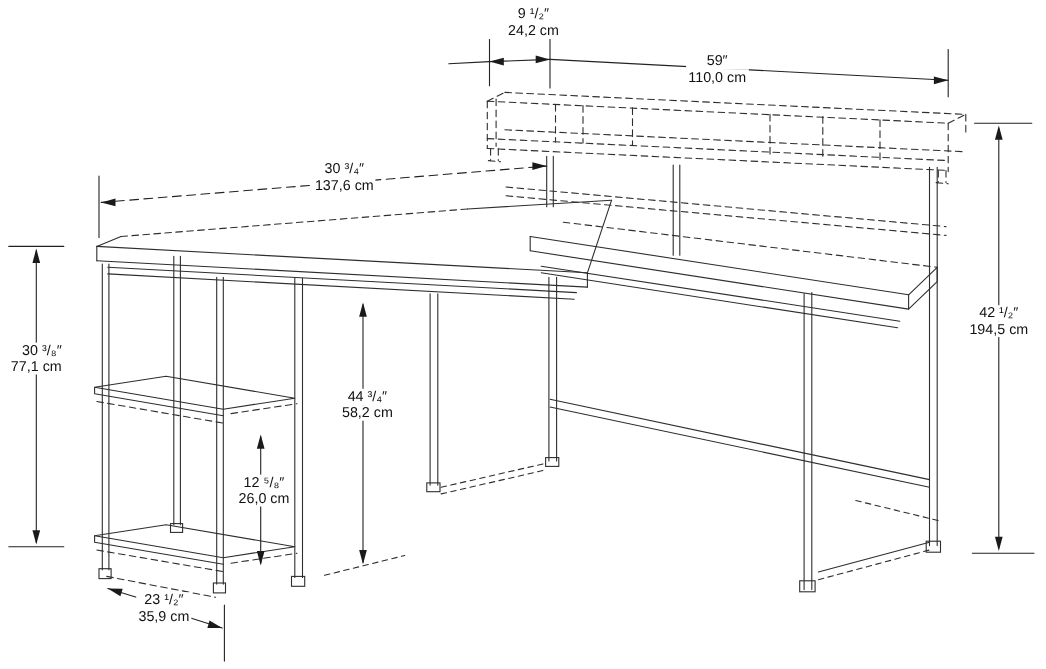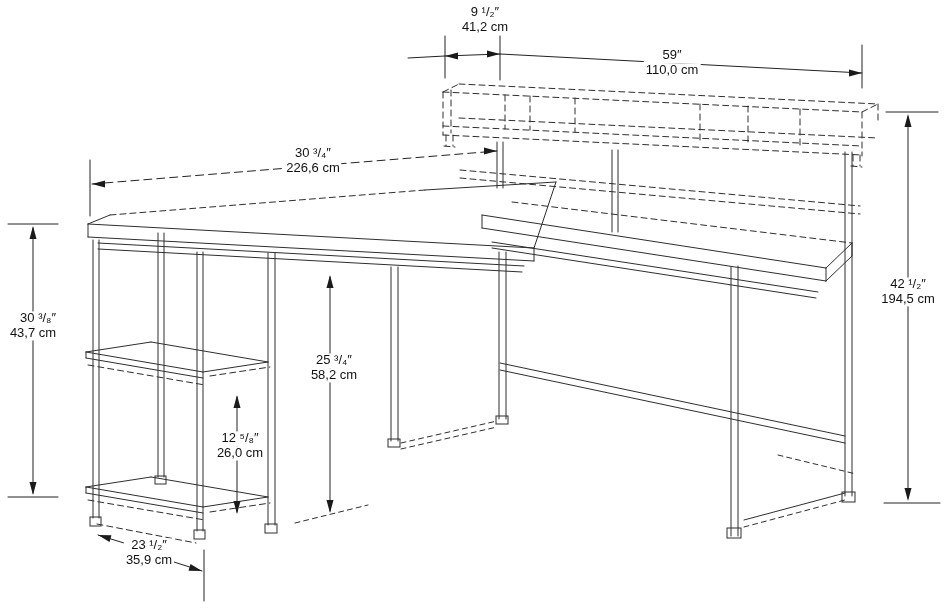--- a/index.html
+++ b/index.html
@@ -166,40 +166,40 @@
         <path d="M204,550 L204,601"></path>
         <path d="M98,535 L124,543 M174,562 L202,571"></path>
         <polygon fill="#1a1a1a" stroke="none" points="98,535 111.5,535.2 109.5,542"></polygon>
         <polygon fill="#1a1a1a" stroke="none" points="202,571 190.5,564.1 188.5,570.8"></polygon>
       </g>
     </g>
   </svg>
 
   <div class="dim" style="left:485px;top:20px;">
     <span class="in-line">9 ¹/₂″</span>
-    <span class="cm-line">41,2 cm</span>
-  </div>
-
-  <div class="dim" style="left:672px;top:63px;">
+    <span class="cm-line">24,2 cm</span>
+  </div>
+
+  <div class="dim" style="left:652px;top:63px;">
     <span class="in-line">59″</span>
     <span class="cm-line">110,0 cm</span>
   </div>
 
   <div class="dim" style="left:313px;top:161px;">
     <span class="in-line">30 ³/₄″</span>
-    <span class="cm-line">226,6 cm</span>
+    <span class="cm-line">137,6 cm</span>
   </div>
 
   <div class="dim" style="left:33px;top:326px;text-align:right;">
     <span class="in-line">30 ³/₈″</span>
-    <span class="cm-line">43,7 cm</span>
+    <span class="cm-line">77,1 cm</span>
   </div>
 
   <div class="dim" style="left:334px;top:368px;">
-    <span class="in-line">25 ³/₄″</span>
+    <span class="in-line">44 ³/₄″</span>
     <span class="cm-line">58,2 cm</span>
   </div>
 
   <div class="dim" style="left:240px;top:446px;">
     <span class="in-line">12 ⁵/₈″</span>
     <span class="cm-line">26,0 cm</span>
   </div>
 
   <div class="dim" style="left:908px;top:292px;">
     <span class="in-line">42 ¹/₂″</span>

